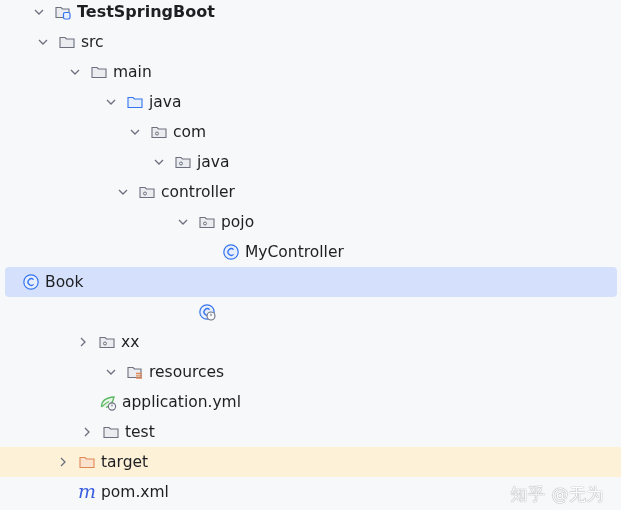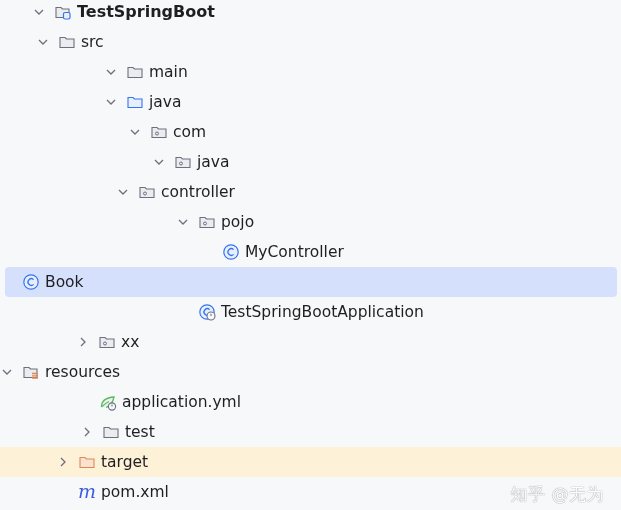--- a/index.html
+++ b/index.html
@@ -62,21 +62,21 @@
         </svg>
       </span>
     <span class="icon">
         <svg viewBox="0 0 18 18">
           <path d="M2 4.5h5l1.5 1.5H16v8.5H2z" fill="#ebecf0" stroke="#6c707e" stroke-width="1.1"></path>
         </svg>
       </span>
     <span class="label">src</span>
   </div>
 
-  <div class="row" style="padding-left:104px">
+  <div class="row" style="padding-left:68px">
     <span class="chev">
         <svg viewBox="0 0 12 12">
           <path d="M2 4l4 4 4-4" fill="none" stroke="#6c707e" stroke-width="1.3"></path>
         </svg>
       </span>
     <span class="icon">
         <svg viewBox="0 0 18 18">
           <path d="M2 4.5h5l1.5 1.5H16v8.5H2z" fill="#ebecf0" stroke="#6c707e" stroke-width="1.1"></path>
         </svg>
       </span>
@@ -182,39 +182,38 @@
   <div class="row" style="padding-left:176px">
     <span class="chev none"></span>
     <span class="icon">
         <svg viewBox="0 0 18 18">
           <circle cx="9" cy="9" r="7.2" fill="#e7effd" stroke="#3574f0" stroke-width="1.2"></circle>
           <path d="M11.6 6.6a3.3 3.3 0 1 0 0 4.8" fill="none" stroke="#3574f0" stroke-width="1.3"></path>
           <circle cx="13" cy="13" r="4" fill="#f7f8fa" stroke="#6c707e" stroke-width="1.1"></circle>
           <path d="M13 10.8v2.2" stroke="#6c707e" stroke-width="1.1"></path>
         </svg>
       </span>
-    <span class="label">TestSpringBootApplication</span>
   </div>
 
   <div class="row" style="padding-left:76px">
     <span class="chev">
         <svg viewBox="0 0 12 12">
           <path d="M4 2l4 4-4 4" fill="none" stroke="#6c707e" stroke-width="1.3"></path>
         </svg>
       </span>
     <span class="icon">
         <svg viewBox="0 0 18 18">
           <path d="M2 4.5h5l1.5 1.5H16v8.5H2z" fill="#ebecf0" stroke="#6c707e" stroke-width="1.1"></path>
           <circle cx="7" cy="10.5" r="1.5" fill="none" stroke="#6c707e" stroke-width="1"></circle>
         </svg>
       </span>
     <span class="label">xx</span>
   </div>
 
-  <div class="row" style="">
+  <div class="row" style="padding-left:104px">
     <span class="chev">
         <svg viewBox="0 0 12 12">
           <path d="M2 4l4 4 4-4" fill="none" stroke="#6c707e" stroke-width="1.3"></path>
         </svg>
       </span>
     <span class="icon">
         <svg viewBox="0 0 18 18">
           <path d="M2 4.5h5l1.5 1.5H15v8.5H2z" fill="#ebecf0" stroke="#6c707e" stroke-width="1.1"></path>
           <path d="M10 10.5h6M10 12.8h6M10 15h6" stroke="#e08855" stroke-width="1.3"></path>
         </svg>

